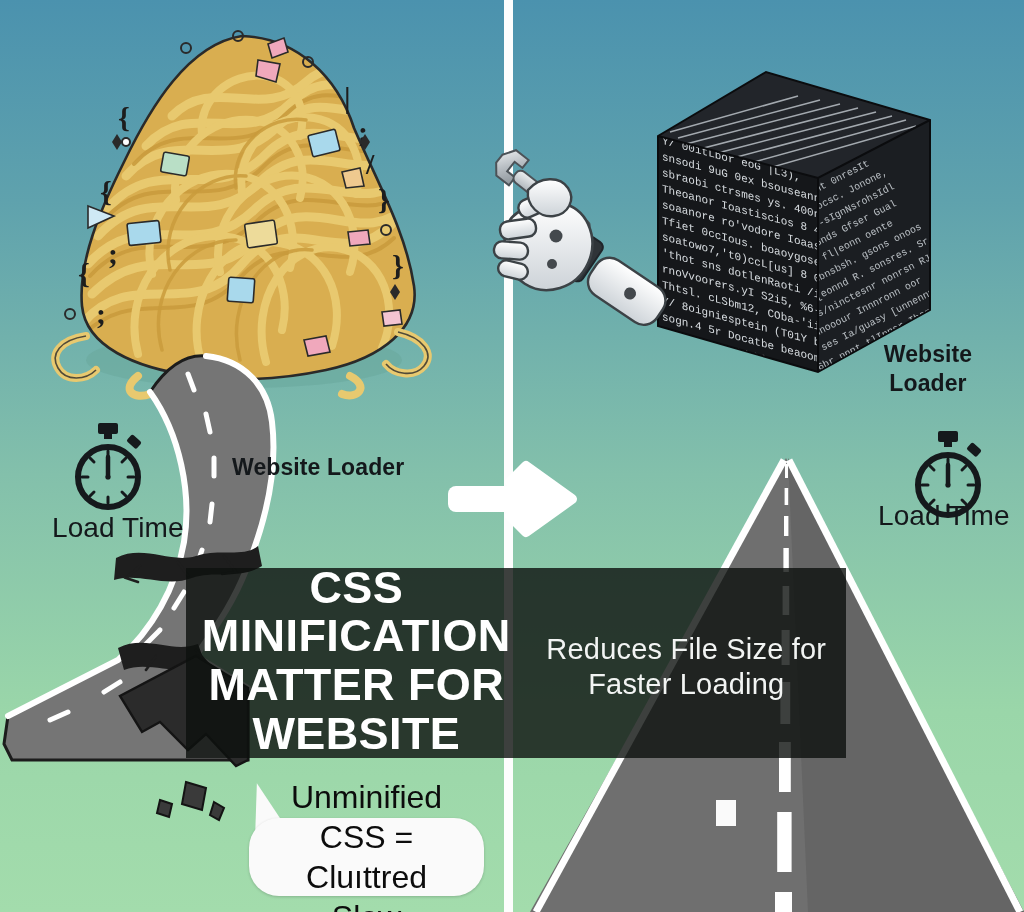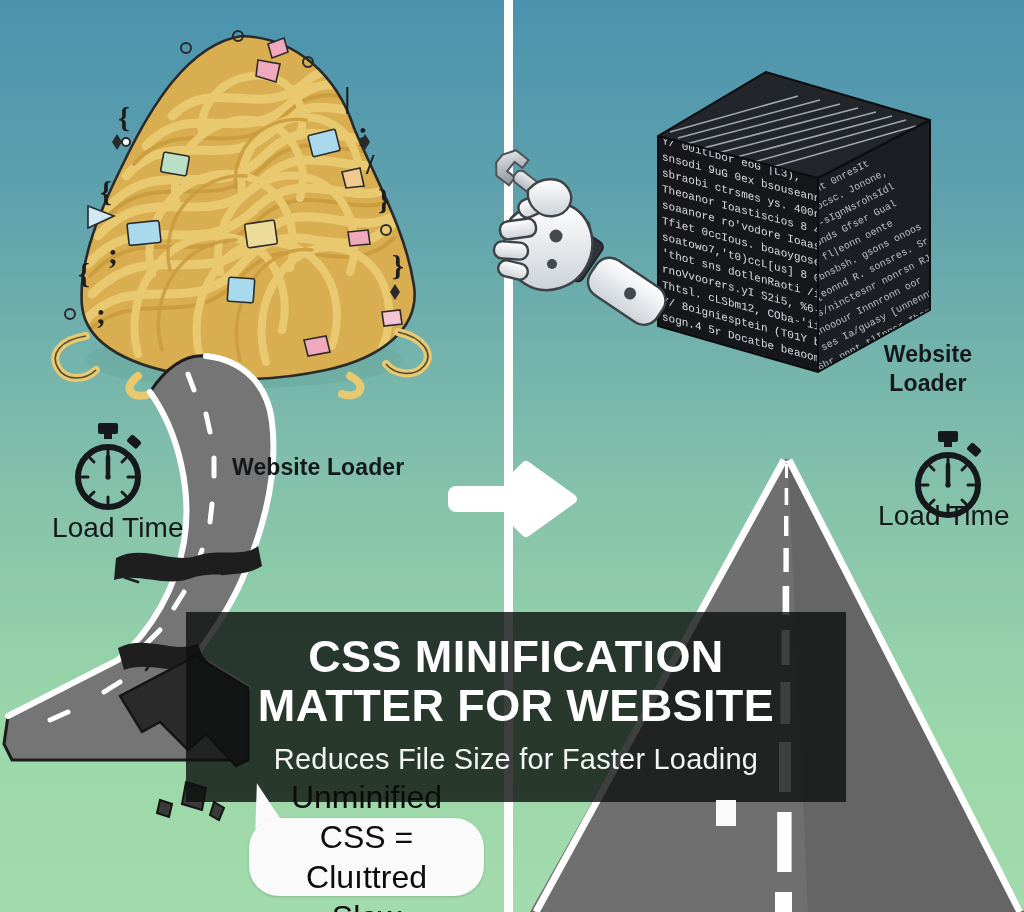--- a/index.html
+++ b/index.html
@@ -132,26 +132,25 @@
 
   
   .banner {
     position: absolute;
     left: 186px;
     top: 568px;
     width: 660px;
     height: 190px;
     background: rgba(12, 16, 14, 0.80);
     display: flex;
-    flex-direction: column;
+    flex-direction: row;
     align-items: center;
     justify-content: center;
     box-sizing: border-box;
     padding: 6px 0 10px 0;
-    margin-top: 44px;
   }
   .banner-title {
     color: #ffffff;
     font-size: 45px;
     font-weight: 700;
     line-height: 1.08;
     letter-spacing: .4px;
     text-align: center;
     white-space: pre-line;
   }

